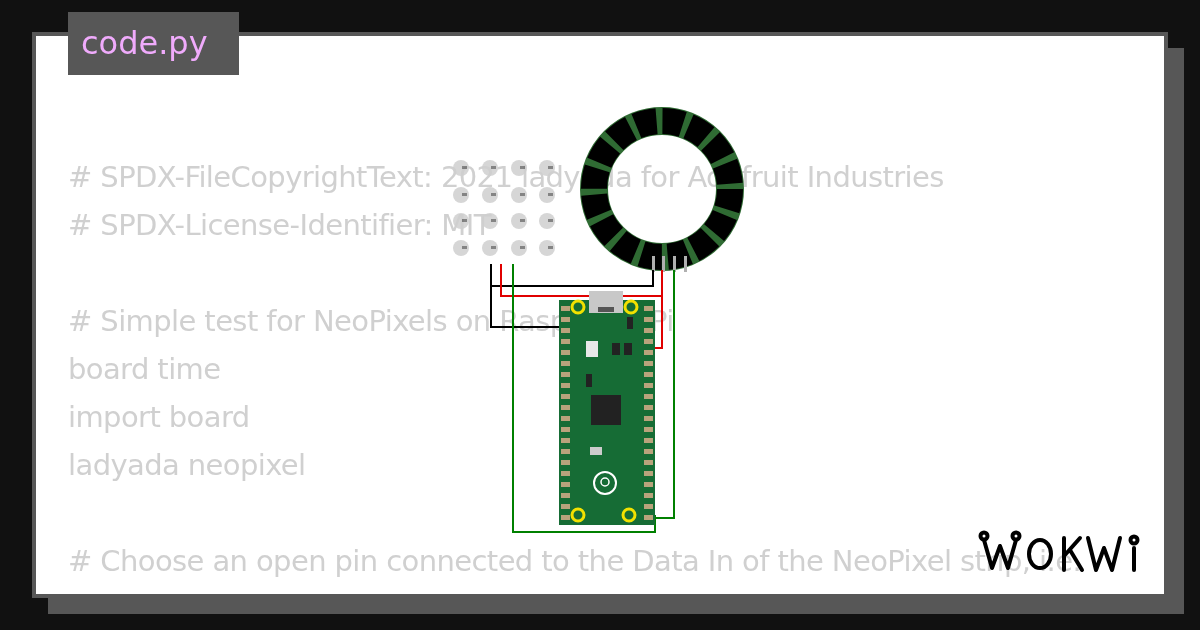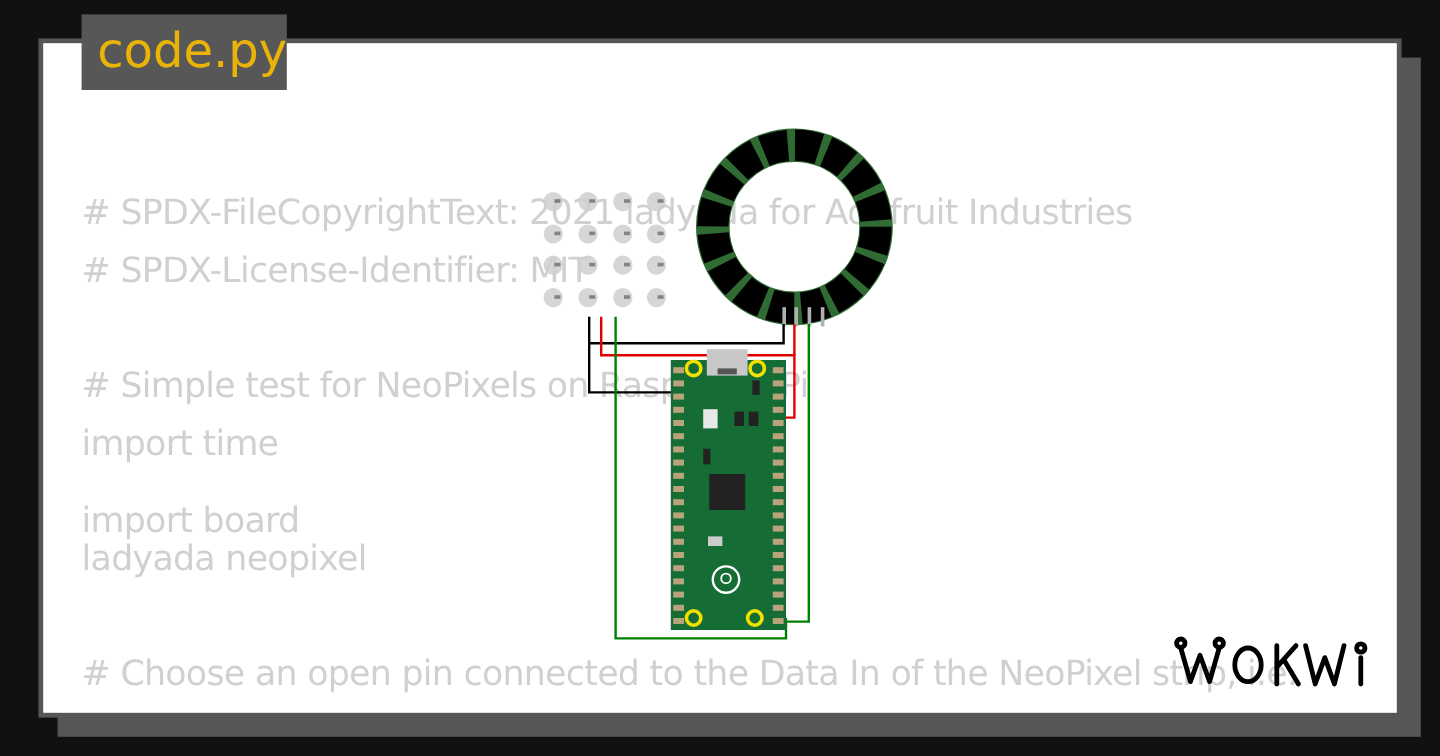--- a/index.html
+++ b/index.html
@@ -1,38 +1,38 @@
 <!DOCTYPE html>
 <html><head>
 <meta charset="utf-8">
 <style>
   html,body{margin:0;padding:0;}
   body{width:1200px;height:630px;background:#111111;position:relative;overflow:hidden;font-family:"DejaVu Sans","Liberation Sans",sans-serif;}
   .shadow{position:absolute;left:48px;top:48px;width:1136px;height:566px;background:#575757;}
   .panel{position:absolute;left:32px;top:32px;width:1136px;height:566px;background:#575757;}
   .panel-inner{position:absolute;left:4px;top:4px;width:1128px;height:558px;background:#ffffff;overflow:hidden;}
-  .tab{position:absolute;left:68px;top:12px;width:171px;height:63px;background:#575757;color:#eab308;font-size:40px;line-height:63px;box-sizing:border-box;padding-left:13px;font-family:"DejaVu Sans",sans-serif;letter-spacing:0px;}
+  .tab{position:absolute;left:68px;top:12px;width:171px;height:63px;background:#575757;color:#f0abfc;font-size:32px;line-height:63px;box-sizing:border-box;padding-left:13px;font-family:"DejaVu Sans",sans-serif;letter-spacing:0px;}
   .code{position:absolute;left:32px;top:0;margin:0;color:#d0d0d0;font-size:29px;font-family:"DejaVu Sans",sans-serif;letter-spacing:-0.6px;}
   .code .line{position:absolute;left:0;white-space:pre;height:48px;line-height:48px;}
   .circuit{position:absolute;left:0;top:0;}
   .logo{position:absolute;left:976px;top:526px;width:176px;height:54px;}
 </style>
 </head>
 <body>
 
 <div class="shadow"></div>
 <div class="panel">
   <div class="panel-inner">
     <div class="code">
       <div class="line" style="top:117px"># SPDX-FileCopyrightText: 2021 ladyada for Adafruit Industries</div>
       <div class="line" style="top:165px"># SPDX-License-Identifier: MIT</div>
       <div class="line" style="top:213px"></div>
       <div class="line" style="top:261px"># Simple test for NeoPixels on Raspberry Pi</div>
-      <div class="line" style="top:309px">import time</div>
-      <div class="line" style="top:373px">import board</div>
+      <div class="line" style="top:309px">board time</div>
+      <div class="line" style="top:357px">import board</div>
       <div class="line" style="top:405px">ladyada neopixel</div>
       <div class="line" style="top:453px"></div>
       <div class="line" style="top:501px"># Choose an open pin connected to the Data In of the NeoPixel strip, i.e.</div>
       <div class="line" style="top:549px"># NeoPixels must be connected to D10, D12, D18 or D21 to work.</div>
     </div>
   </div>
 </div>
 
 <div class="tab">code.py</div>
 

